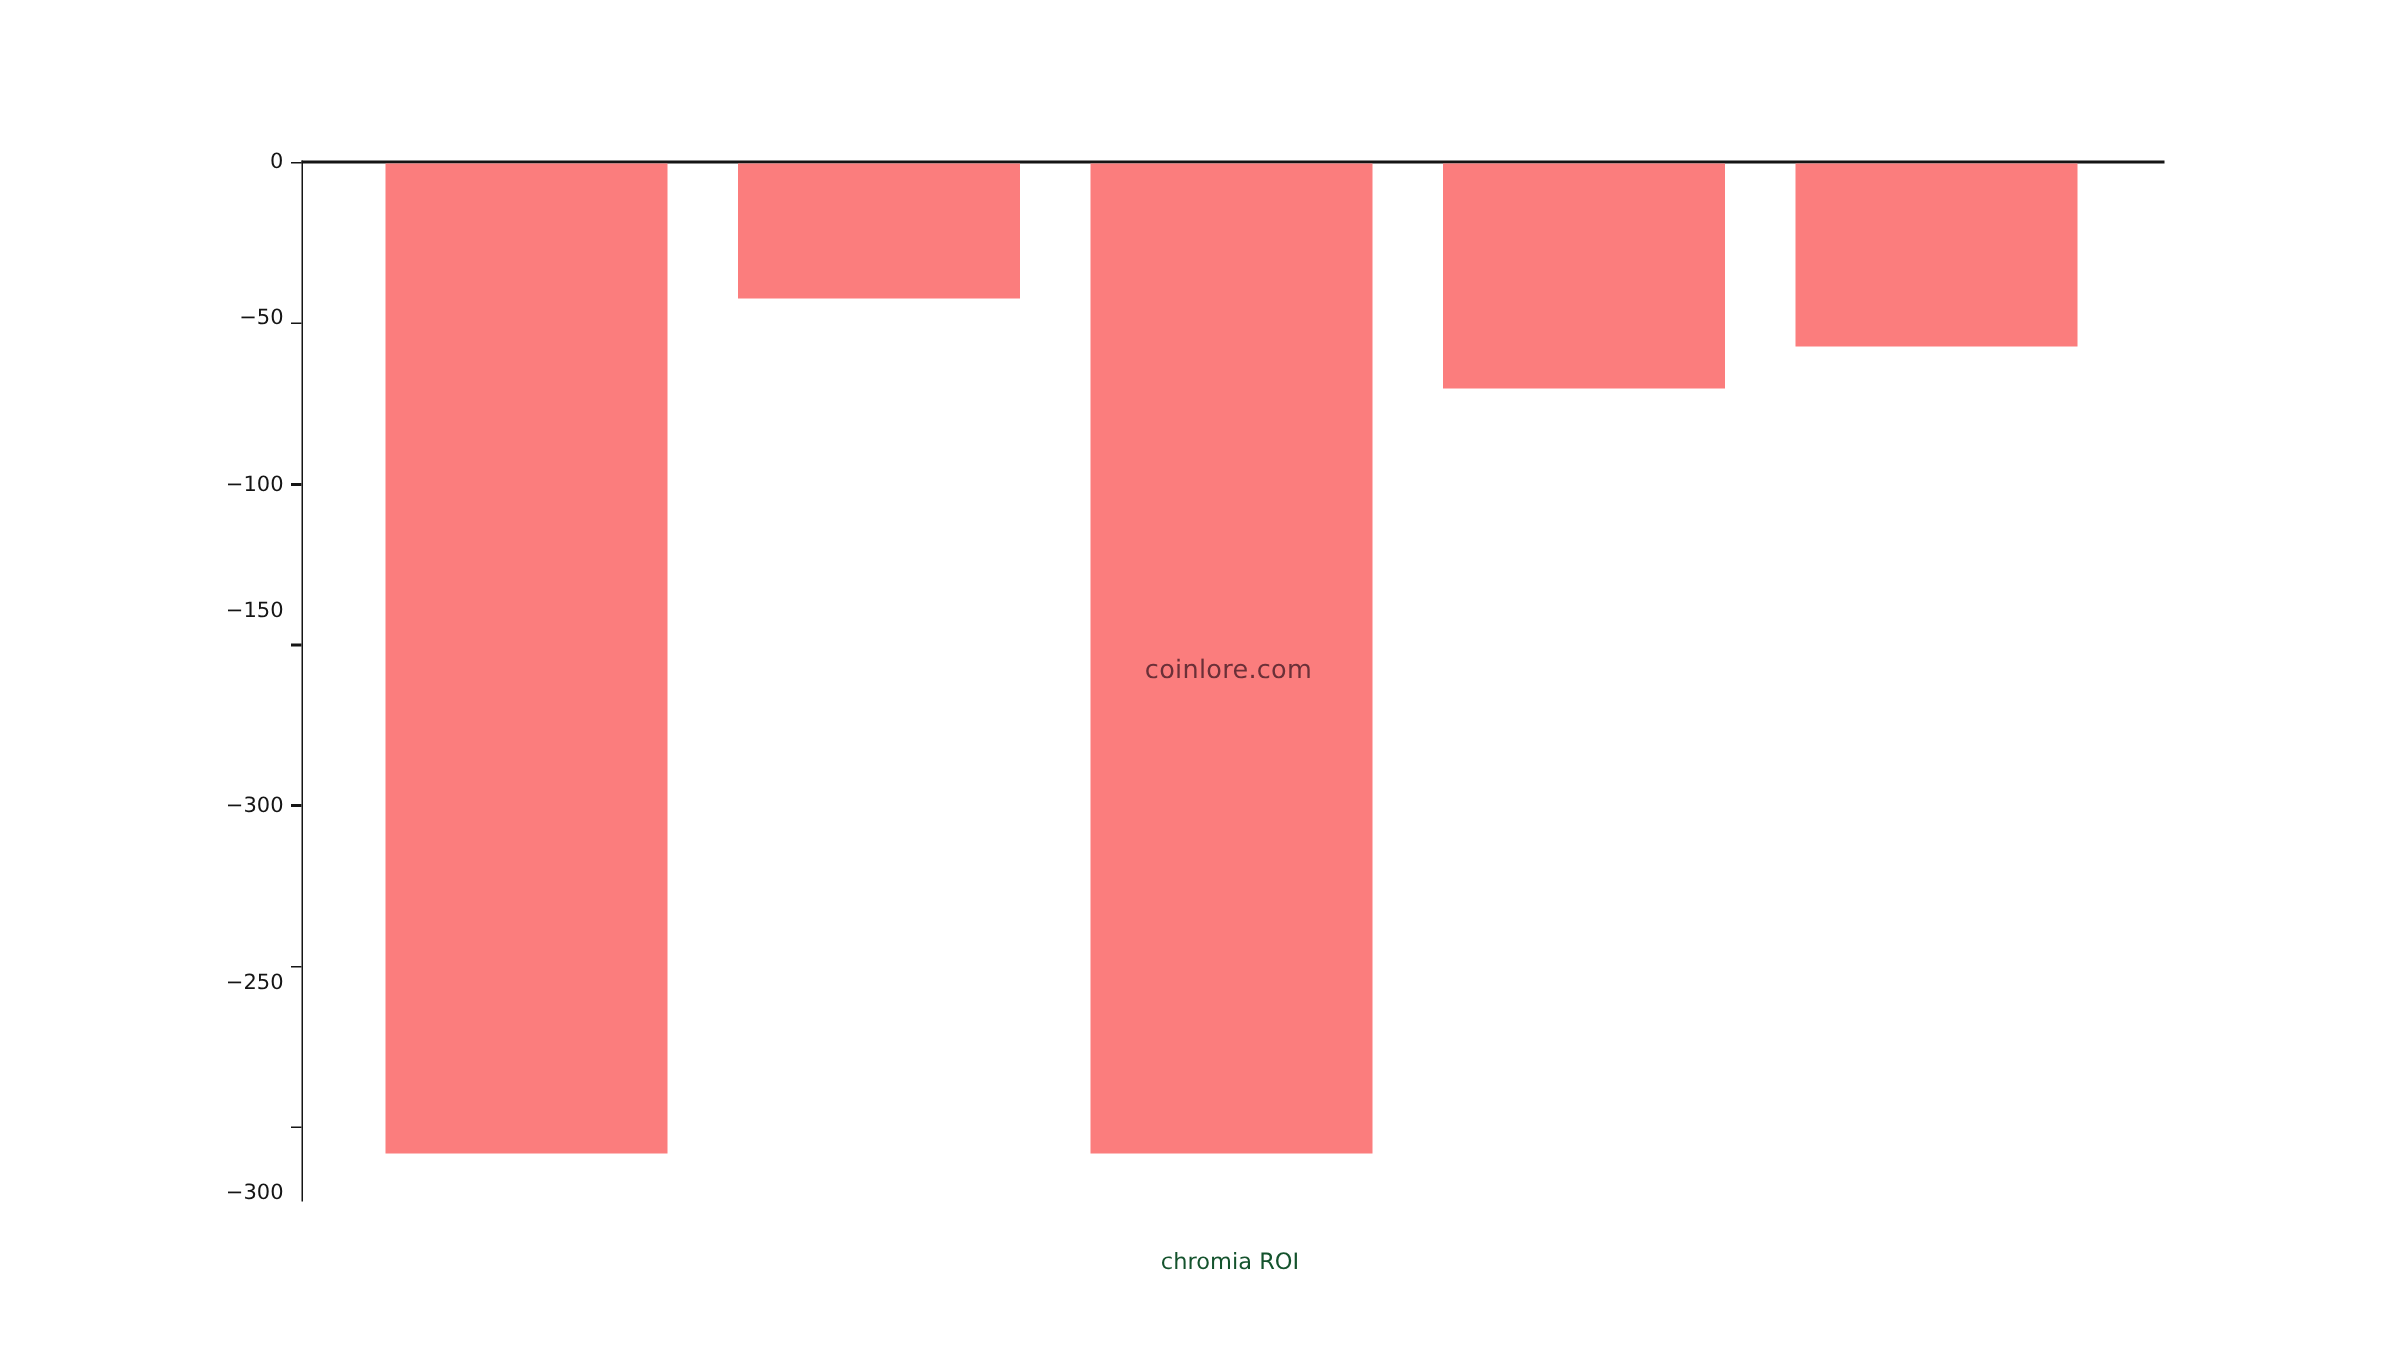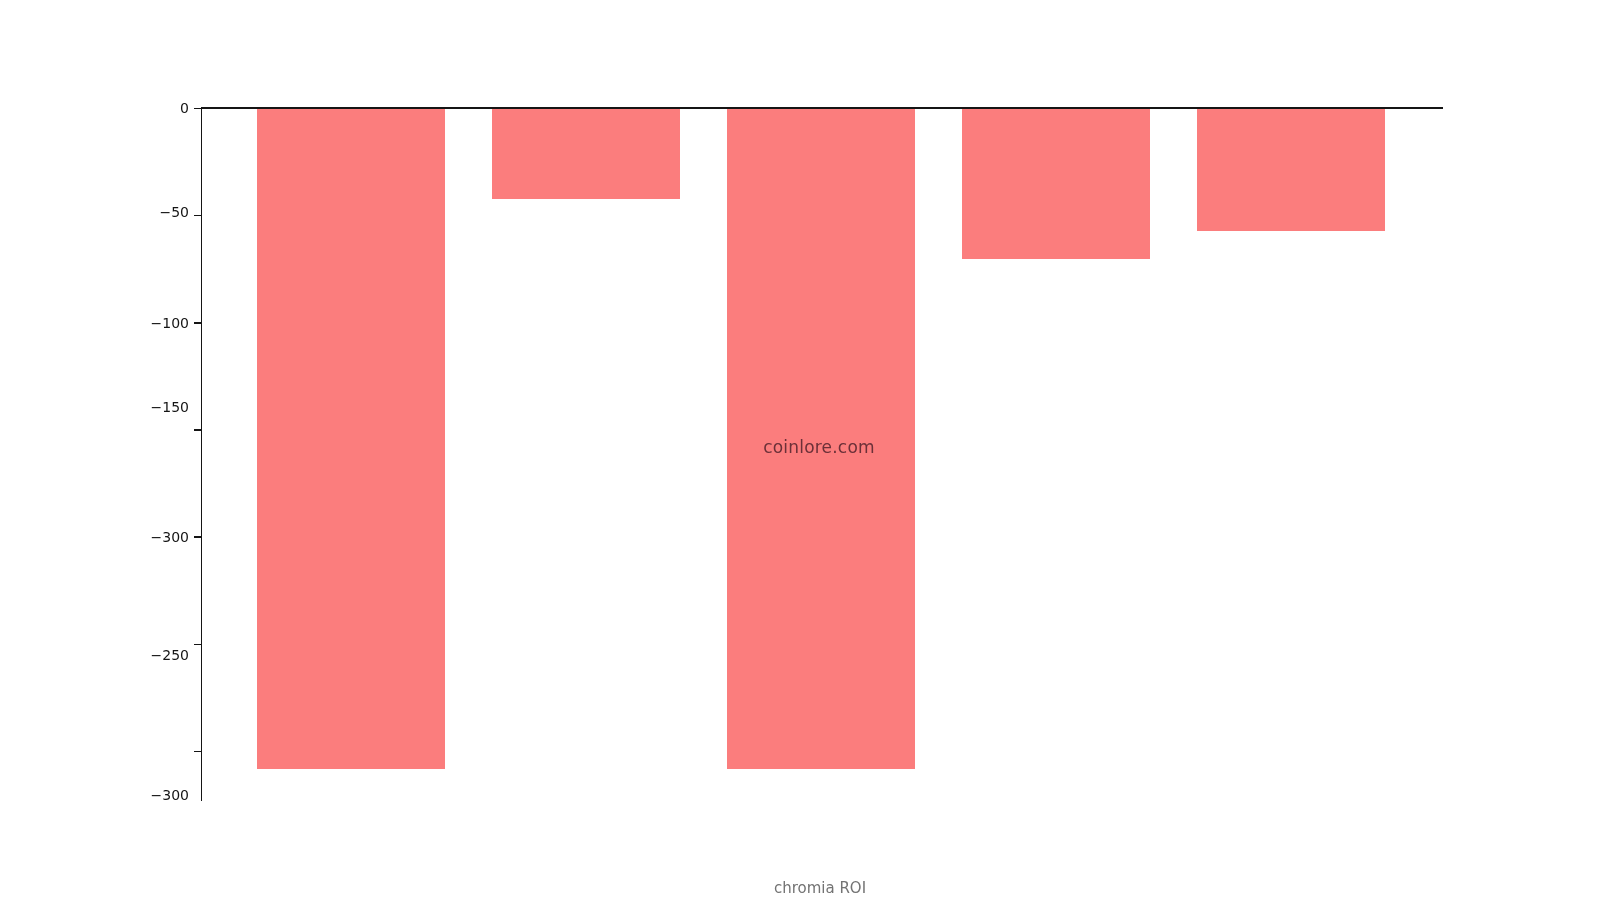--- a/index.html
+++ b/index.html
@@ -65,23 +65,22 @@
     letter-spacing: 0.2px;
     white-space: nowrap;
   }
   .xlabel {
     position: absolute;
     left: 820px;
     top: 832px;
     transform: translateX(-50%);
     font-size: 15px;
     line-height: 19px;
-    color: #737373;
+    color: #14532d;
     white-space: nowrap;
-    margin-top: 47px;
   }
 </style>
 </head>
 <body>
 
 <div class="figure">
   <div class="spine-top" style="background: rgb(21, 21, 21);"></div>
   <div class="spine-left" style="background: rgb(21, 21, 21);"></div>
   <div id="yticks">
       <div class="tick-mark" style="left: 194px; top: 107.55px;"></div>

